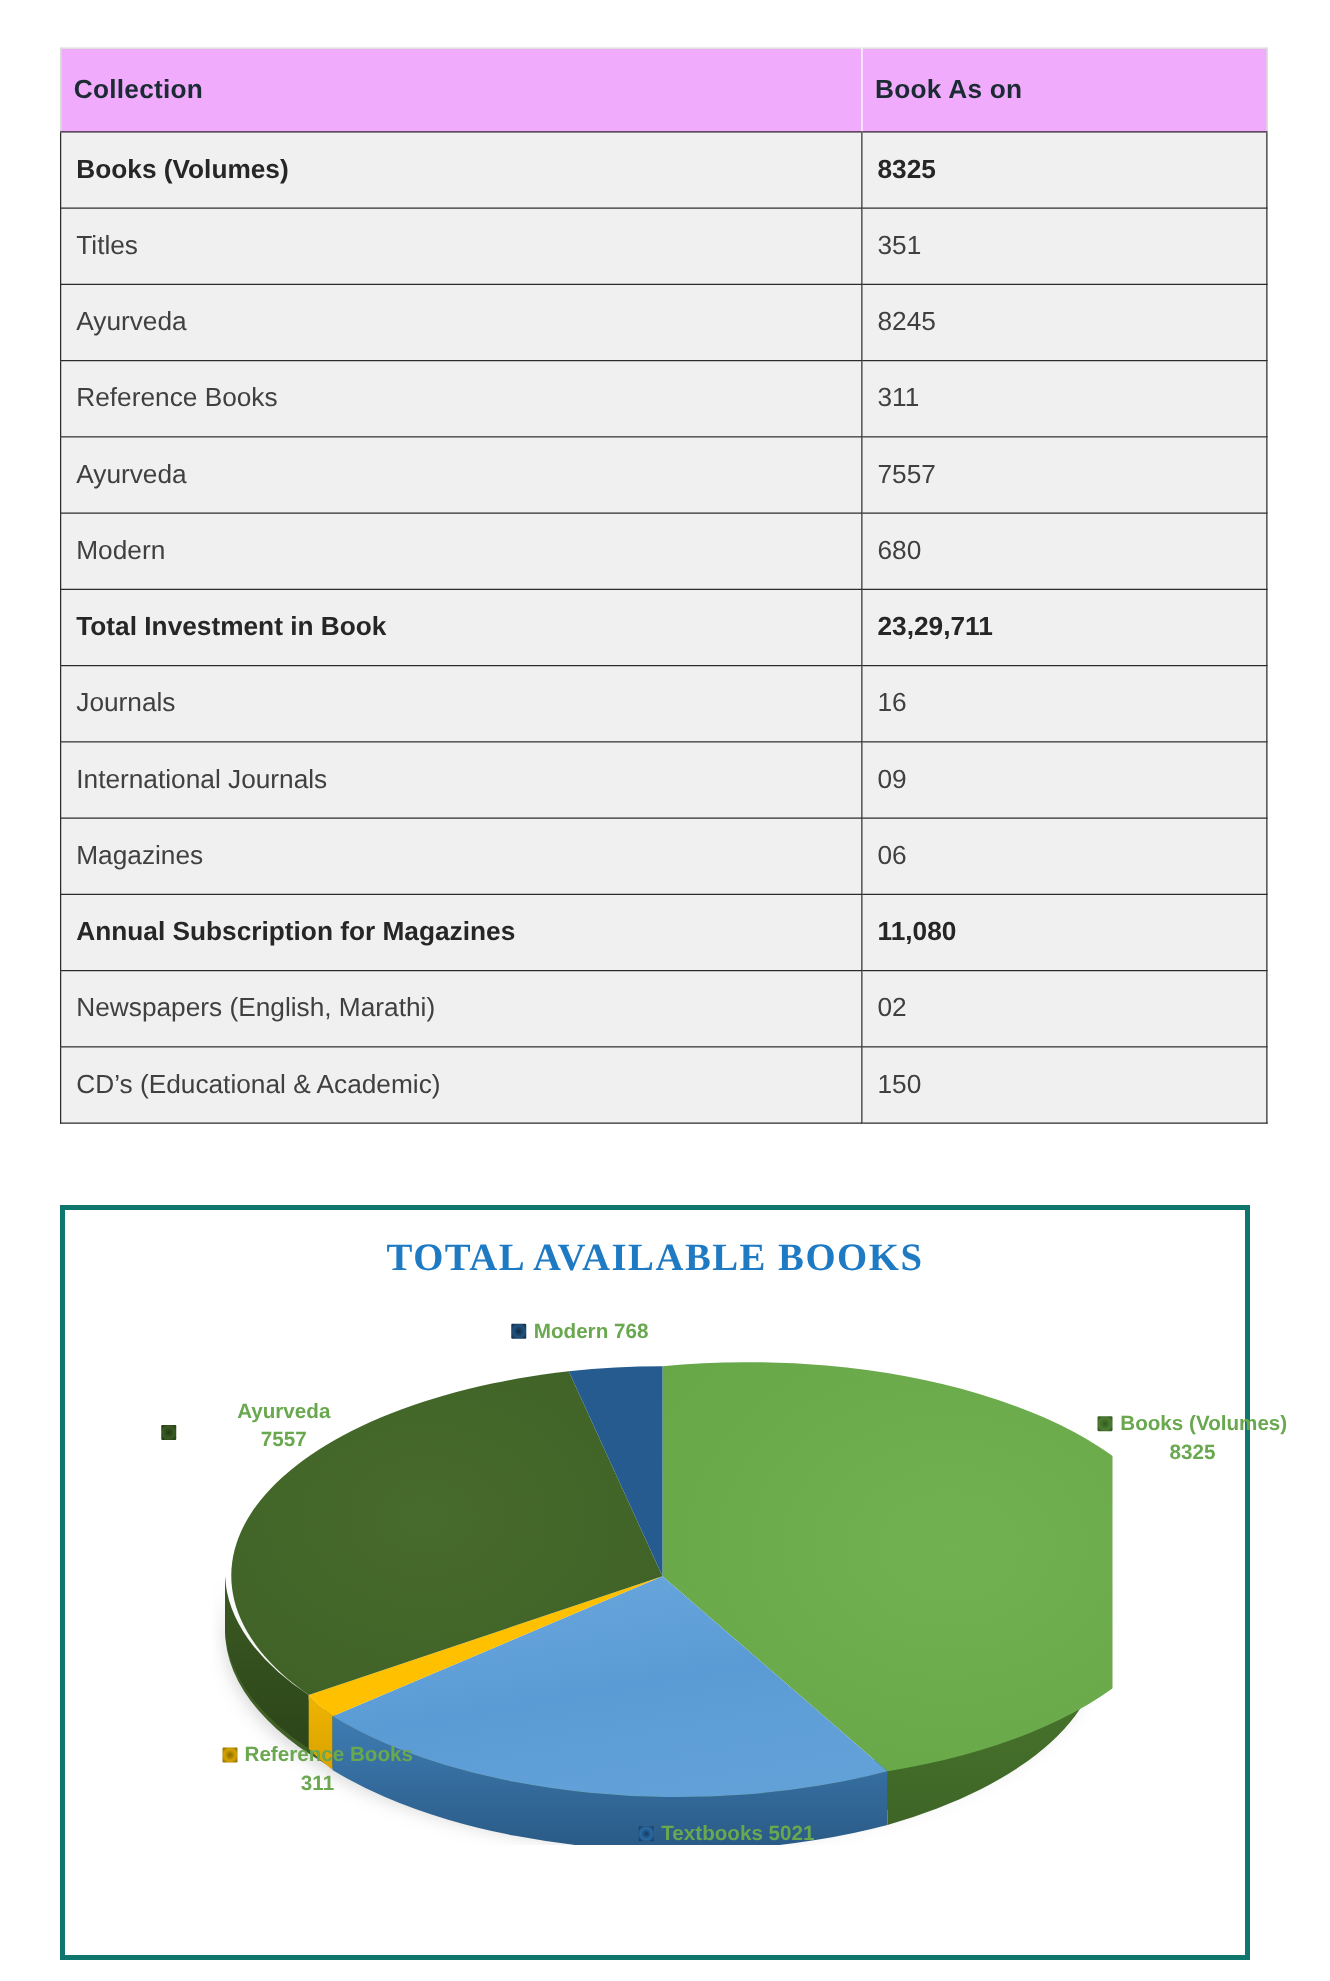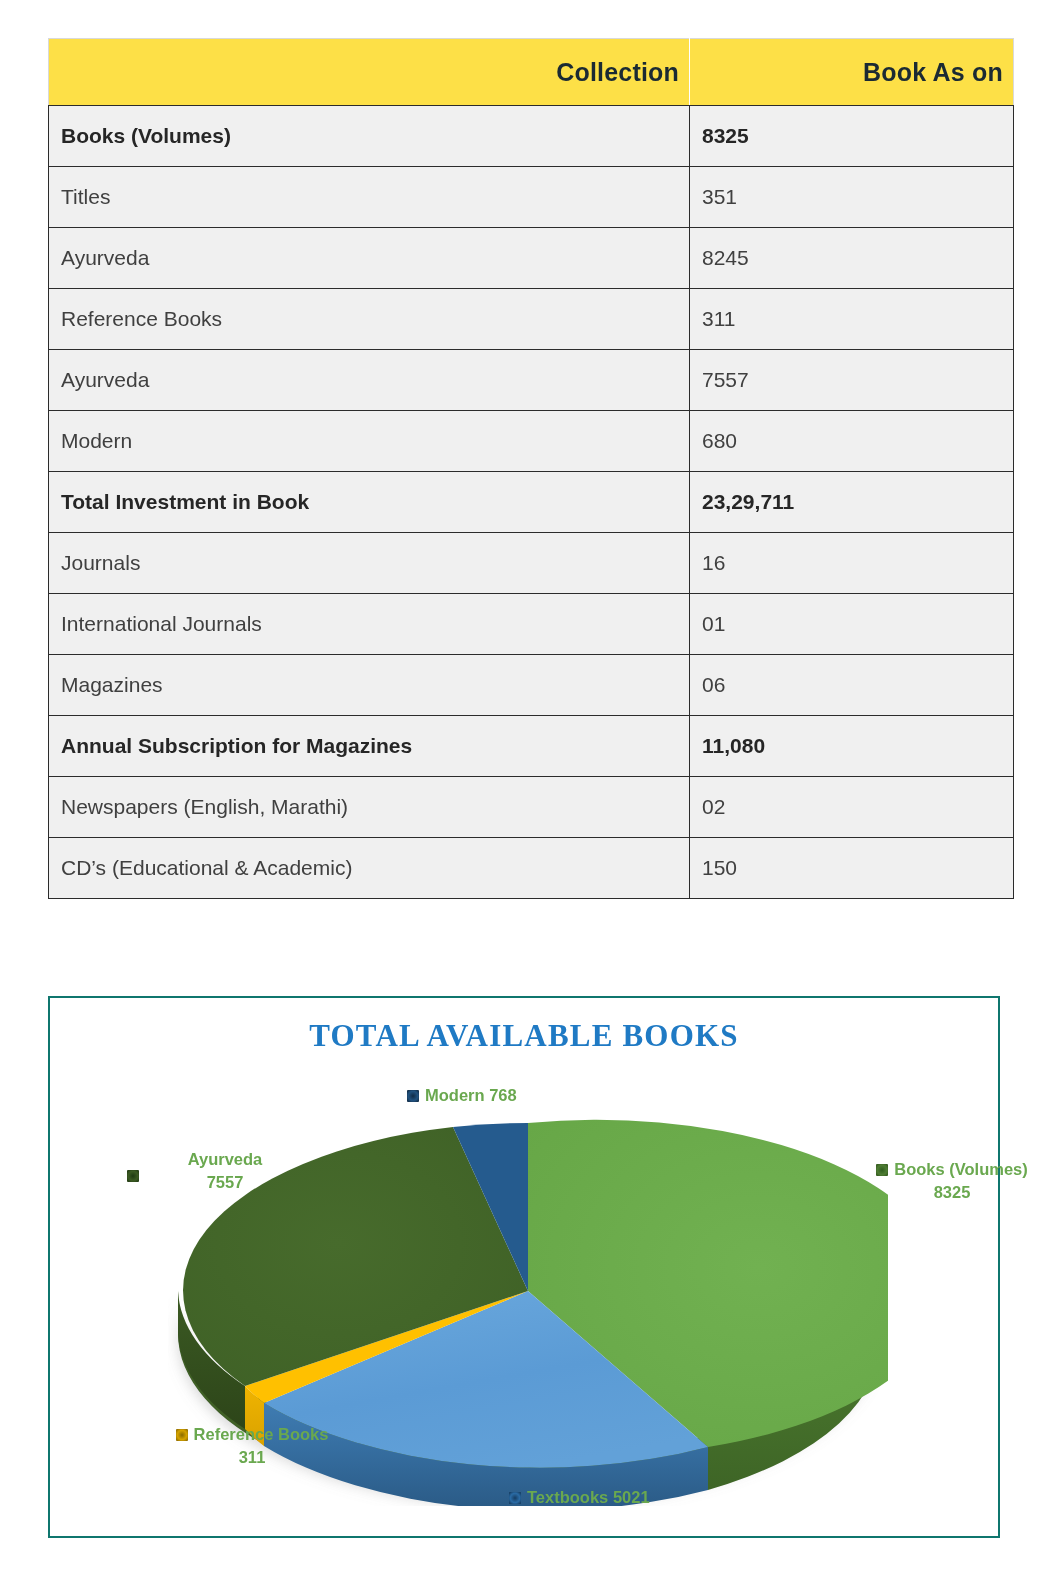--- a/index.html
+++ b/index.html
@@ -31,25 +31,25 @@
   table.collection-table {
     width: 965px;
     border-collapse: collapse;
     table-layout: fixed;
   }
 
   table.collection-table col.c1 { width: 641px; }
   table.collection-table col.c2 { width: 324px; }
 
   table.collection-table thead th {
-    background: #fde047;
+    background: #f0abfc;
     color: #1b2a33;
-    font-size: 25px;
+    font-size: 21px;
     font-weight: bold;
-    text-align: right;
+    text-align: left;
     height: 66px;
     padding: 0 10px;
     border: 1px solid #d9d9d9;
     border-bottom: 1px solid #2b2b2b;
     letter-spacing: .2px;
   }
 
   table.collection-table thead th.col-a {
     border-right: 1px solid #ffffff;
   }
@@ -68,24 +68,24 @@
 
   table.collection-table tr.bold-row td {
     font-weight: bold;
     color: #262626;
   }
 
   
   .chart-panel {
     position: absolute;
     left: 48px;
-    top: 996px;
+    top: 964px;
     width: 952px;
-    height: 542px;
-    border: 2px solid #0f766e;
+    height: 604px;
+    border: 4px solid #0f766e;
     background: #ffffff;
     box-sizing: border-box;
   }
 
   .chart-title {
     position: absolute;
     left: 0;
     right: 0;
     top: 20px;
     text-align: center;
@@ -188,21 +188,21 @@
           <tr class="bold-row">
             <td>Total Investment in Book</td>
             <td>23,29,711</td>
           </tr>
           <tr>
             <td>Journals</td>
             <td>16</td>
           </tr>
           <tr>
             <td>International Journals</td>
-            <td>01</td>
+            <td>09</td>
           </tr>
           <tr>
             <td>Magazines</td>
             <td>06</td>
           </tr>
           <tr class="bold-row">
             <td>Annual Subscription for Magazines</td>
             <td>11,080</td>
           </tr>
           <tr>

